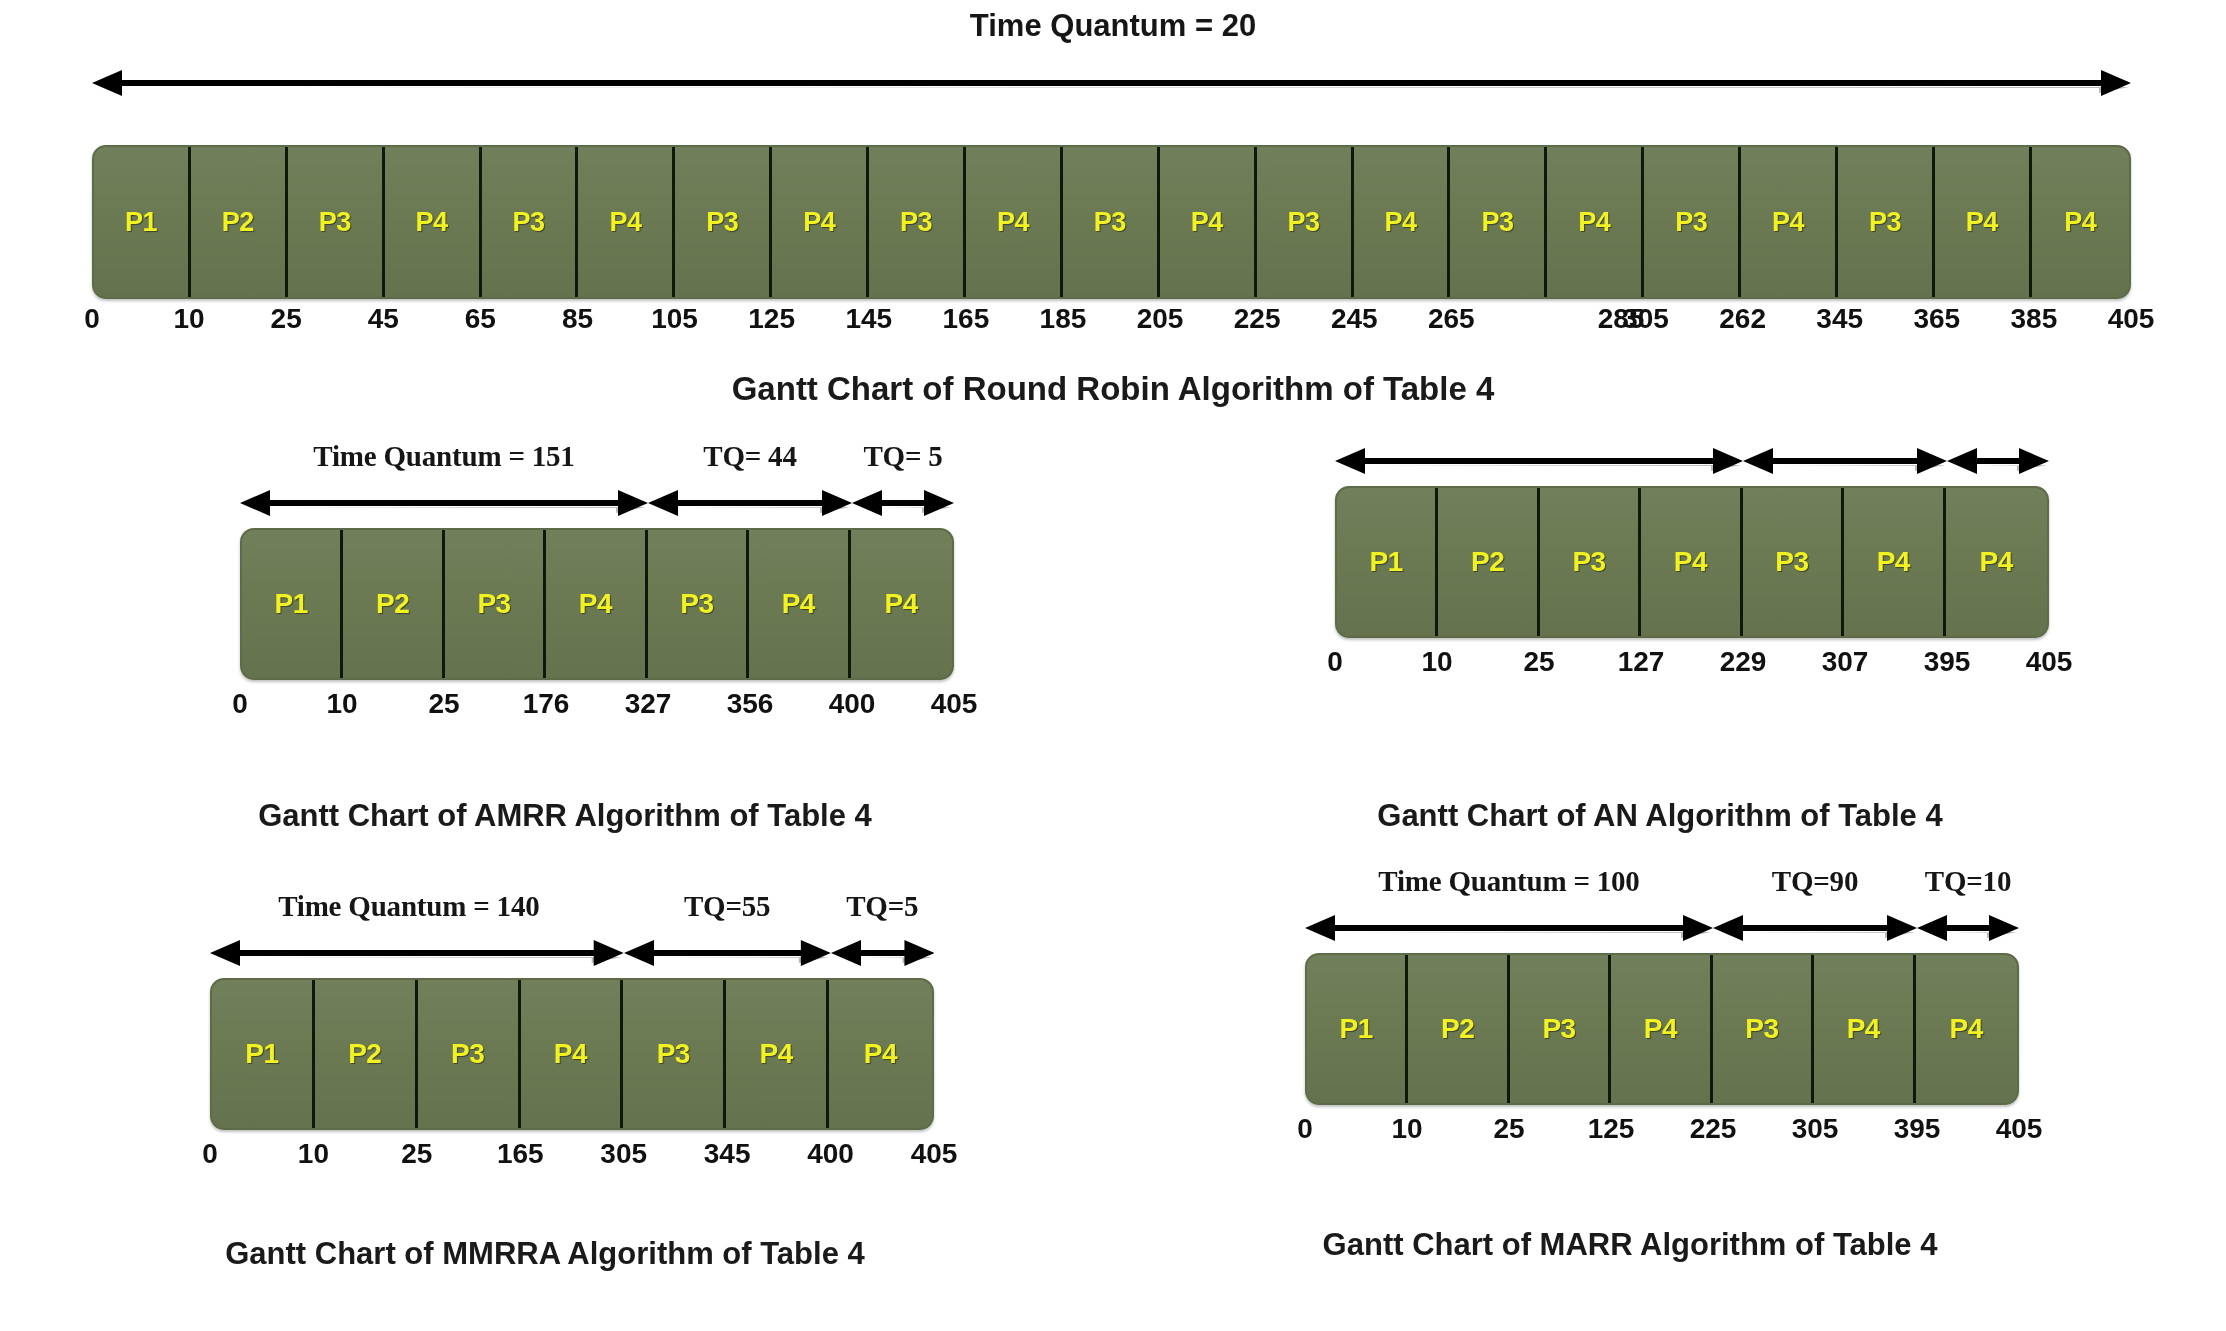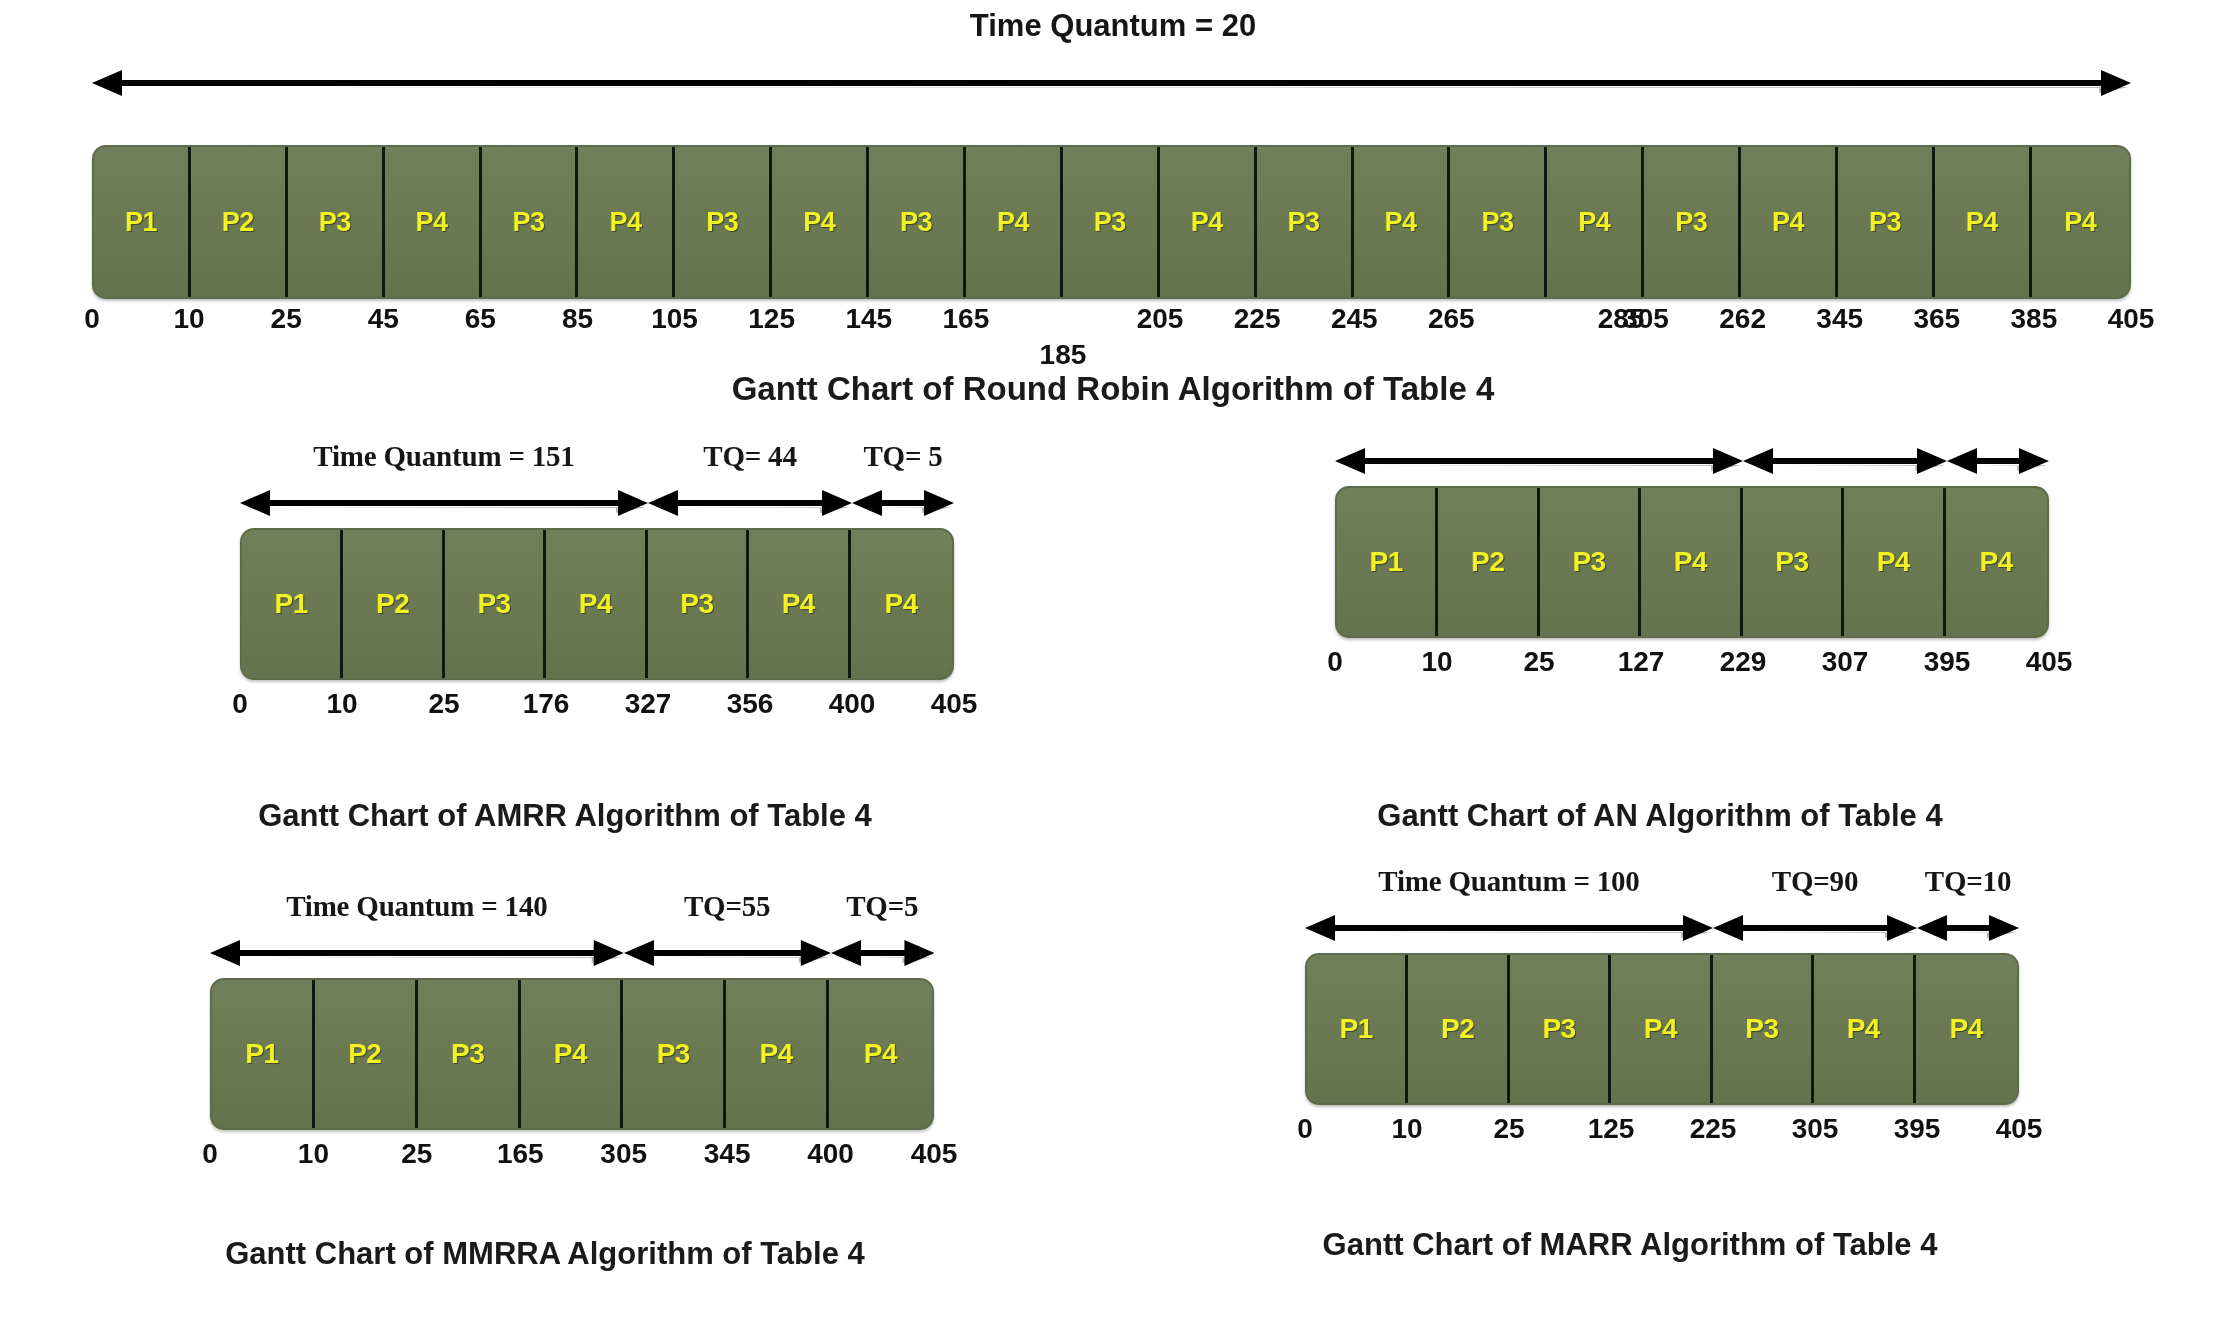--- a/index.html
+++ b/index.html
@@ -176,21 +176,21 @@
       <span class="tick" style="left: 92px;">0</span>
       <span class="tick" style="left: 189.095px;">10</span>
       <span class="tick" style="left: 286.19px;">25</span>
       <span class="tick" style="left: 383.286px;">45</span>
       <span class="tick" style="left: 480.381px;">65</span>
       <span class="tick" style="left: 577.476px;">85</span>
       <span class="tick" style="left: 674.571px;">105</span>
       <span class="tick" style="left: 771.667px;">125</span>
       <span class="tick" style="left: 868.762px;">145</span>
       <span class="tick" style="left: 965.857px;">165</span>
-      <span class="tick" style="left: 1062.95px; margin-top: 36px;">185</span>
+      <span class="tick" style="left: 1062.95px;">185</span>
       <span class="tick" style="left: 1160.05px;">205</span>
       <span class="tick" style="left: 1257.14px;">225</span>
       <span class="tick" style="left: 1354.24px;">245</span>
       <span class="tick" style="left: 1451.33px;">265</span>
       <span class="tick" style="left: 1621px;">285</span>
       <span class="tick" style="left: 1645.52px;">305</span>
       <span class="tick" style="left: 1742.62px;">262</span>
       <span class="tick" style="left: 1839.71px;">345</span>
       <span class="tick" style="left: 1936.81px;">365</span>
       <span class="tick" style="left: 2033.9px;">385</span>
@@ -313,21 +313,21 @@
       <span class="tick" style="left: 498px;">229</span>
       <span class="tick" style="left: 600px;">307</span>
       <span class="tick" style="left: 702px;">395</span>
       <span class="tick" style="left: 804px;">405</span>
     </div>
   <div class="caption">Gantt Chart of AN Algorithm of Table 4</div>
 </div>
 
 <div class="chart small" id="mmrra">
   <div class="tq-row">
-      <div class="tq-label" style="left: 80px; width: 413.714px;">Time Quantum = 140</div>
+      <div class="tq-label" style="left: 72px; width: 413.714px;">Time Quantum = 140</div>
       <div class="tq-label" style="left: 493.714px; width: 206.857px;">TQ=55</div>
       <div class="tq-label" style="left: 700.571px; width: 103.429px;">TQ=5</div>
     </div>
   <div class="arrow-row">
       <div class="arrow" style="left: 80px; width: 413.714px;">
         <svg width="413.7142857142857" height="34" viewBox="0 0 413.7142857142857 34">
           <path d="M 32 20 L 381.7142857142857 20 L 381.7142857142857 25 L 411.7142857142857 19 Z" fill="#b9b9b9"></path>
           <path d="M 0 15 L 30 2 L 30 12 L 383.7142857142857 12 L 383.7142857142857 2 L 413.7142857142857 15 L 383.7142857142857 28 L 383.7142857142857 18 L 30 18 L 30 28 Z" fill="#000000"></path>
         </svg>
       </div>

